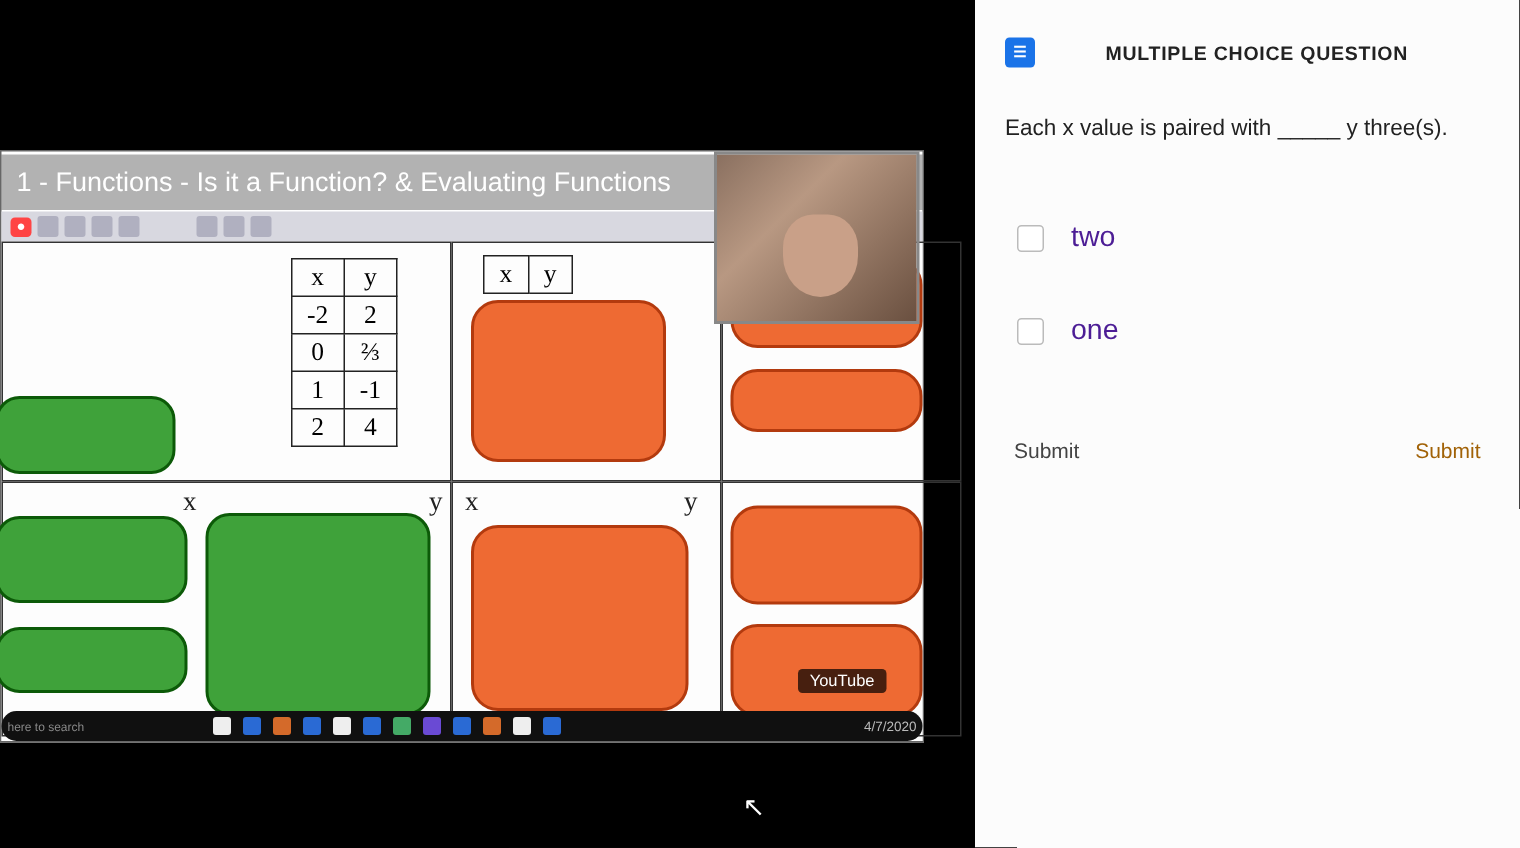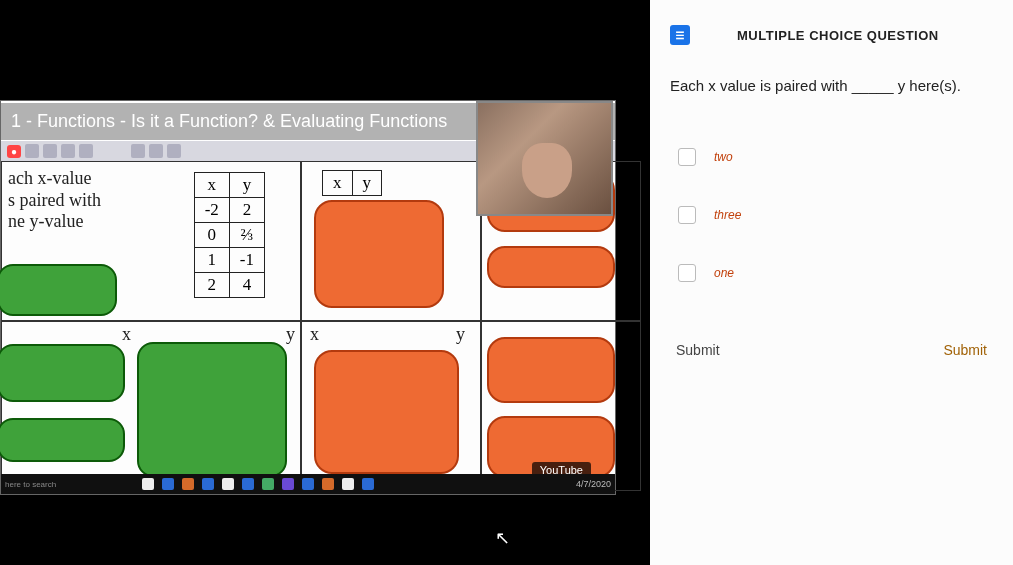--- a/index.html
+++ b/index.html
@@ -33,21 +33,21 @@
       color:#fff; font-size:10px; font-weight:bold;
     }
     .q-title { font-weight:700; font-size:13px; letter-spacing:.5px; color:#222;margin-left:37px; }
     .q-prompt { font-size:15px; color:#222; margin-bottom:50px; line-height:1.5; }
     .q-options { display:flex; flex-direction:column; gap:40px; padding-left:8px; }
     .q-option { display:flex; align-items:center; gap:18px; cursor:pointer; }
     .q-option-box {
       width: 18px; height: 18px;
       border: 1px solid #bbb; border-radius:3px; background:#fff;
     }
-    .q-option-label { font-size:12px; color:#c2410c;font-style:italic; }
+    .q-option-label { font-size:19px; color:#4c1d95; }
     .q-actions { display:flex; justify-content:space-between; padding:60px 6px 0; }
     .rewatch-btn { color:#444; font-size:14px; background:none; border:none; cursor:pointer; }
     .submit-btn { color:#a16207; font-size:14px; background:none; border:none; cursor:default; }
 
     
     .video-area {
       width: 616px;
       height: 395px;
       background: #fff;
       position: relative;
@@ -99,30 +99,30 @@
       width:50px; height:55px; background:#c9a088; border-radius:40% 40% 50% 50%;
     }
     .webcam::after {
       content:""; position:absolute; top:25px; left:20px;
       width:100px; height:95px; background:#8a6444; border-radius:50% 50% 30% 30%;
       z-index:-1;
     }
     .taskbar {
       position:absolute; bottom:0; left:0; right:0; height:20px;
       background:#101010; display:flex; align-items:center; padding:0 4px; gap:8px;
-      font-size:10px; color:#bbb;
+      font-size:10px; color:#bbb;border-radius:10px;
     }
     .task-search { font-size:8px; color:#888; }
     .task-icon { width:12px; height:12px; background:#4a6; border-radius:2px; }
     .task-icon.blue { background:#2a6ad4; }
     .task-icon.orange { background:#d46a2a; }
     .task-icon.white { background:#eee; }
     .task-icon.purple { background:#6a4ad4; }
     .task-right { margin-left:auto; font-size:9px;text-align:center; }
-    .presenter-badge { position:absolute; right:24px; bottom:16px; background:rgba(0,0,0,.7); color:#fff; font-size:11px; padding:2px 8px; border-radius:3px; }
+    .presenter-badge { position:absolute; right:24px; bottom:32px; background:rgba(0,0,0,.7); color:#fff; font-size:11px; padding:2px 8px; border-radius:3px; }
     .cursor { position:absolute; left:495px; bottom:16px; color:#fff; font-size:18px; }
   </style>
 </head>
 <body>
 
 <div class="left-panel">
   <div class="video-area">
     <div class="video-title">1 - Functions - Is it a Function? &amp; Evaluating Functions</div>
     <div class="toolbar">
       <span class="rec-badge">●</span>
@@ -131,23 +131,20 @@
       <div class="toolbar-icon"></div>
       <div class="toolbar-icon"></div>
       <span style="width:30px"></span>
       <div class="toolbar-icon"></div>
       <div class="toolbar-icon"></div>
       <div class="toolbar-icon"></div>
     </div>
     <div class="whiteboard">
 
       <div class="cell">
-        <div class="handw" style="white-space:pre">ach x-value
-s paired with
-ne y-value</div>
         <table class="table">
           <tbody>
               <tr>
             <th>x</th>
             <th>y</th>
           </tr>
           <tr>
                 <td>-2</td>
                 <td>2</td>
               </tr>
@@ -225,32 +222,28 @@
     </div>
   </div>
   <div class="cursor">↖</div>
 </div>
 
 <div class="right-panel">
   <div class="q-header">
     <div class="q-icon">☰</div>
     <div class="q-title">MULTIPLE CHOICE QUESTION</div>
   </div>
-  <div class="q-prompt">Each x value is paired with _____ y here(s).</div>
+  <div class="q-prompt">Each x value is paired with _____ y three(s).</div>
   <div class="q-options">
     <div class="q-option">
       <div class="q-option-box"></div>
       <div class="q-option-label">two</div>
     </div>
     <div class="q-option">
       <div class="q-option-box"></div>
-      <div class="q-option-label">three</div>
-    </div>
-    <div class="q-option">
-      <div class="q-option-box"></div>
       <div class="q-option-label">one</div>
     </div>
   </div>
   <div class="q-actions">
     <button class="rewatch-btn">Submit</button>
     <button class="submit-btn">Submit</button>
   </div>
 </div>
 
 </body></html>

